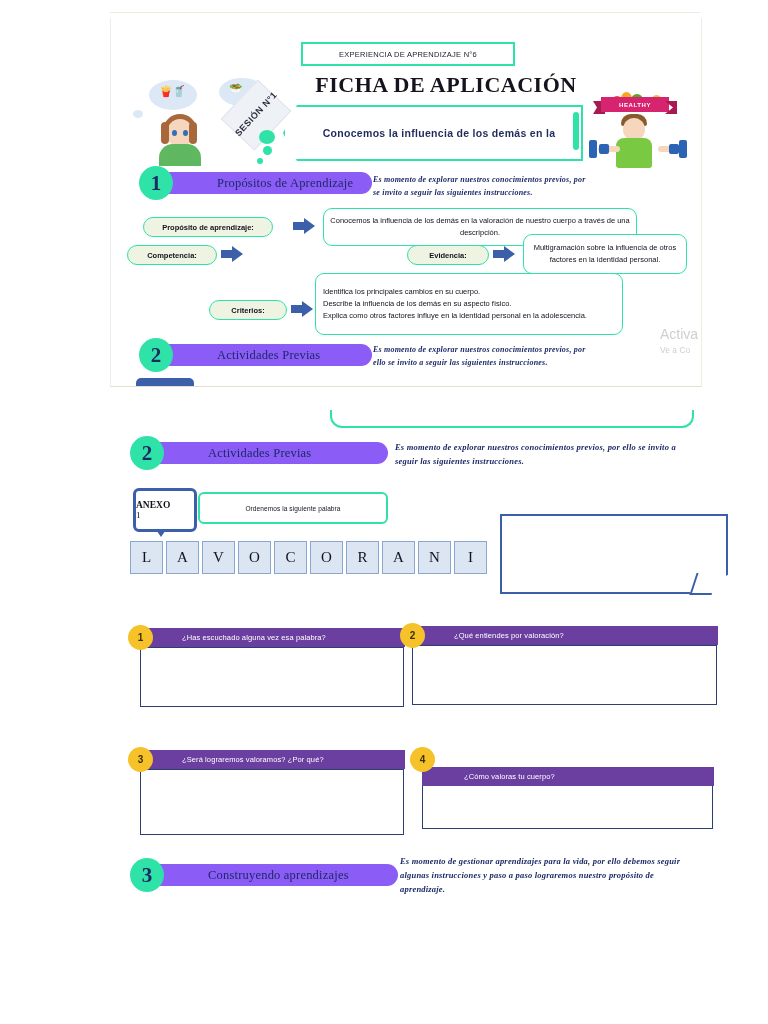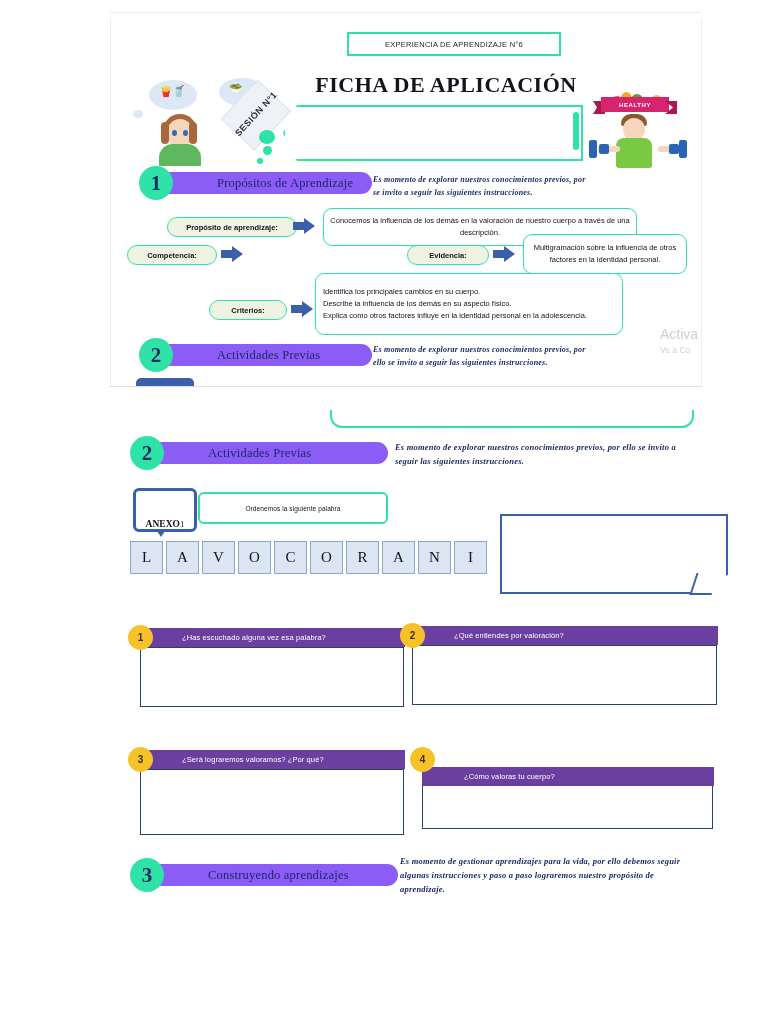--- a/index.html
+++ b/index.html
@@ -86,22 +86,22 @@
   .arrow{position:absolute;width:22px;height:16px;}
   .arrow i{display:block;position:absolute;left:0;top:4px;width:12px;height:8px;background:#3b5fa8;}
   .arrow b{display:block;position:absolute;left:11px;top:0;width:0;height:0;
     border-top:8px solid transparent;border-bottom:8px solid transparent;border-left:11px solid #3b5fa8;}
 
   
   .wm{position:absolute;color:#cfcfcf;font-family:"Liberation Sans",sans-serif;}
   .wm1{left:660px;top:326px;font-size:14px;}
   .wm2{left:660px;top:345px;font-size:8.5px;}
   .anexo{position:absolute;left:133px;top:488px;width:58px;height:38px;background:#fff;
-    border:3px solid #3b5fa8;border-radius:6px;display:flex;flex-direction:row;
-    align-items:flex-end;justify-content:center;z-index:4;}
+    border:3px solid #3b5fa8;border-radius:6px;display:flex;flex-direction:column;
+    align-items:flex-start;justify-content:center;z-index:4;}
   .anexo .a1{font-family:"Liberation Serif",serif;font-weight:bold;font-size:9.5px;color:#11111d;}
   .anexo .a2{font-family:"Liberation Serif",serif;font-size:9px;color:#11111d;}
   .anexo-tail{position:absolute;left:152px;top:524px;width:0;height:0;
     border-left:9px solid transparent;border-right:9px solid transparent;border-top:13px solid #3b5fa8;z-index:3;}
   .order-box{position:absolute;left:198px;top:492px;width:186px;height:28px;border:2px solid #2fe3a8;
     background:#fff;border-radius:6px;display:flex;align-items:center;justify-content:center;}
   .order-box span{font-size:6.5px;color:#11111d;letter-spacing:.1px;}
 
   .letters{position:absolute;left:130px;top:541px;display:flex;gap:3px;}
   .lbox{width:31px;height:31px;background:#dce6f2;border:1.5px solid #8aa8cf;
@@ -123,21 +123,21 @@
   .qhead span{font-size:7.5px;color:#fff;padding-left:42px;white-space:nowrap;letter-spacing:.1px;}
   .qbody{position:absolute;left:12px;top:22px;border:1.5px solid #2b3f70;background:#fff;}
 </style>
 </head>
 <body>
 
 <div class="pagetop-rule"></div>
 
 <div class="page" id="page1">
 
-  <div class="exp-banner" style="left:190px;top:14px;margin-left:46px;">
+  <div class="exp-banner" style="left:190px;top:24px;">
     <span>EXPERIENCIA DE APRENDIZAJE N°6</span>
   </div>
 
   <div class="ficha-title" style="left:190px;top:54px;">FICHA DE APLICACIÓN</div>
 
   <div class="bubble" style="left:38px;top:62px;width:48px;height:30px;"></div>
   <div class="bub-item" style="left:48px;top:68px;">🍟🥤</div>
   <div class="bubble" style="left:22px;top:92px;width:10px;height:8px;"></div>
   <div class="bubble" style="left:108px;top:60px;width:46px;height:28px;"></div>
   <div class="bub-item" style="left:118px;top:65px;">🥗</div>
@@ -151,20 +151,21 @@
   <div class="girl-body" style="left:48px;top:126px;"></div>
 
   <div class="sesion" style="left:118px;top:74px;"></div>
   <div class="sesion-txt" style="left:112px;top:70px;">SESIÓN N°1</div>
   <div class="blob" style="left:148px;top:112px;width:16px;height:14px;"></div>
   <div class="blob" style="left:152px;top:128px;width:9px;height:9px;"></div>
   <div class="blob" style="left:146px;top:140px;width:6px;height:6px;"></div>
 
   <div class="subtitle-band" style="left:172px;top:87px;">
     <div class="txt">
+      <div>Conocemos la influencia de los demás en la</div>
     </div>
   </div>
   <div class="band-tab" style="left:462px;top:94px;"></div>
 
   <div class="fruit" style="left:500px;top:78px;width:12px;height:12px;background:#e84a3b;"></div>
   <div class="fruit" style="left:510px;top:74px;width:11px;height:13px;background:#f5a623;"></div>
   <div class="fruit" style="left:520px;top:76px;width:12px;height:12px;background:#5aa02c;"></div>
   <div class="fruit" style="left:530px;top:79px;width:11px;height:11px;background:#9b59b6;"></div>
   <div class="fruit" style="left:540px;top:77px;width:11px;height:12px;background:#e8c33b;"></div>
   <div class="ribbon-l" style="left:482px;top:83px;"></div>
@@ -183,21 +184,21 @@
   <div class="dumb" style="left:558px;top:126px;width:10px;height:10px;"></div>
 
   <div class="numrow" style="left:28px;top:148px;">
     <div class="numpill" style="width:215px;">
       <span>Propósitos  de Aprendizaje</span>
     </div>
     <div class="numcircle">1</div>
   </div>
   <div class="ital-note" style="left:262px;top:155px;width:218px;">Es momento de  explorar nuestros conocimientos previos, por se invito a seguir las siguientes instrucciones.</div>
 
-  <div class="lbl" style="left:56px;top:199px;width:128px;height:18px;">
+  <div class="lbl" style="left:32px;top:199px;width:128px;height:18px;">
     <span>Propósito de aprendizaje:</span>
   </div>
   <div class="arrow" style="left:182px;top:200px;">
       <i></i>
       <b></b>
     </div>
   <div class="ibox" style="left:212px;top:190px;width:312px;height:36px;">
     <div class="t">Conocemos la influencia de los demás en la valoración de nuestro cuerpo a través de una descripción.</div>
   </div>
 

